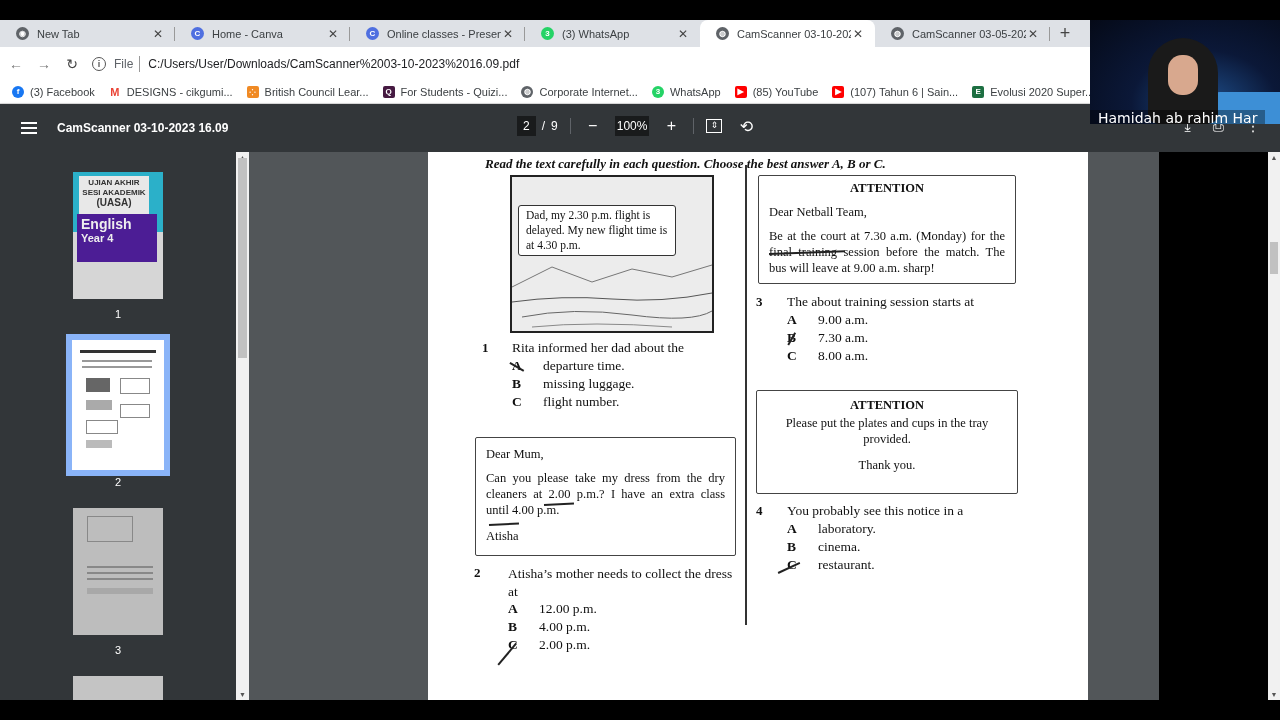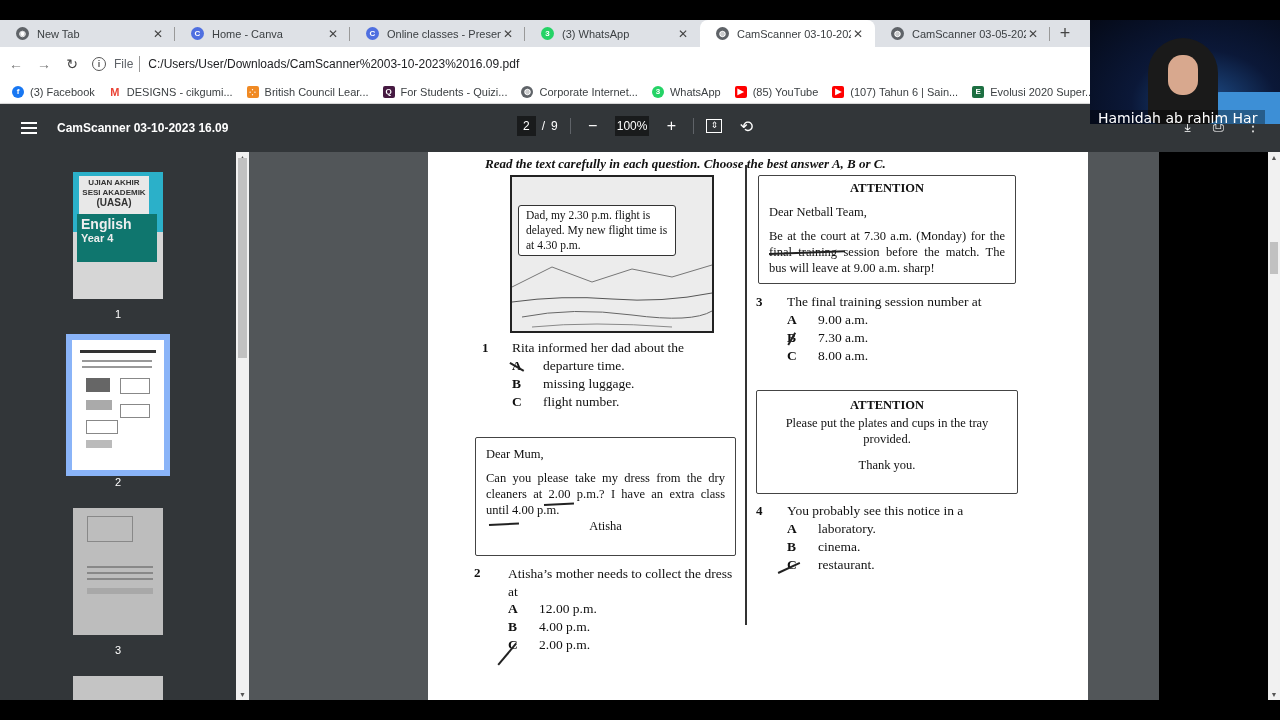--- a/index.html
+++ b/index.html
@@ -189,21 +189,21 @@
 </div>
 
 <div class="sidebar">
   <div class="thumb" style="top:20px;background:#d6d6d6">
     <div style="position:absolute;left:0;top:0;width:90px;height:60px;background:#2bb0c9"></div>
     <div style="position:absolute;left:6px;top:4px;width:70px;height:38px;background:#e8e8e8;font-size:8px;font-weight:bold;text-align:center;color:#333;line-height:10px;padding-top:2px">
       <div>UJIAN AKHIR</div>
       <div>SESI AKADEMIK</div>
       <div style="font-size:10px">(UASA)</div>
     </div>
-    <div style="position:absolute;left:4px;top:42px;width:80px;height:48px;background:#0f766e;color:#eee;font-weight:bold;padding:2px 4px">
+    <div style="position:absolute;left:4px;top:42px;width:80px;height:48px;background:#4c1d95;color:#eee;font-weight:bold;padding:2px 4px">
       <div style="font-size:14px">English</div>
       <div style="font-size:11px">Year 4</div>
     </div>
   </div>
   <div class="thumblabel" style="top:156px">1</div>
 
   <div class="thumb selected" style="top:188px;left:72px;width:92px;height:130px">
     <div style="position:absolute;left:8px;top:10px;width:76px;height:3px;background:#333"></div>
     <div style="position:absolute;left:10px;top:20px;width:70px;height:2px;background:#999"></div>
     <div style="position:absolute;left:10px;top:26px;width:70px;height:2px;background:#999"></div>
@@ -259,21 +259,21 @@
         <span>missing luggage.</span>
       </div>
     <div class="opt" style="left:84px;top:252px">
         <span class="letter">C</span>
         <span>flight number.</span>
       </div>
 
     <div class="box" style="left:47px;top:295px;width:261px;height:119px;padding:8px 10px">
       <div>Dear Mum,</div>
       <div style="margin-top:8px;text-align:justify">Can you please take my dress from the dry cleaners at 2.00 p.m.? I have an extra class until 4.00 p.m.</div>
-      <div style="text-align:center;">Atisha</div>
+      <div style="text-align:left;margin-top:10px">Atisha</div>
     </div>
     <div class="tick" style="left:116px;top:362px;width:30px;transform:rotate(-3deg)"></div>
     <div class="tick" style="left:61px;top:382px;width:30px;transform:rotate(-3deg)"></div>
 
     <div class="qnum" style="left:46px;top:423px">2</div>
     <div class="qtext" style="left:80px;top:423px;width:235px;line-height:18px">Atisha’s mother needs to collect the dress at</div>
     <div class="opt" style="left:80px;top:459px">
         <span class="letter">A</span>
         <span>12.00 p.m.</span>
       </div>
@@ -290,21 +290,21 @@
     <div class="divider"></div>
 
     <div class="box" style="left:330px;top:33px;width:258px;height:109px;padding:4px 10px">
       <div class="center" style="font-weight:bold">ATTENTION</div>
       <div style="margin-top:8px">Dear Netball Team,</div>
       <div style="margin-top:8px;text-align:justify">Be at the court at 7.30 a.m. (Monday) for the final training session before the match. The bus will leave at 9.00 a.m. sharp!</div>
     </div>
     <div class="tick" style="left:341px;top:111px;width:76px;transform:rotate(-2deg)"></div>
 
     <div class="qnum" style="left:328px;top:152px">3</div>
-    <div class="qtext" style="left:359px;top:152px">The final training session number at</div>
+    <div class="qtext" style="left:359px;top:152px">The about training session starts at</div>
     <div class="opt" style="left:359px;top:170px">
         <span class="letter">A</span>
         <span>9.00 a.m.</span>
       </div>
     <div class="opt" style="left:359px;top:188px">
         <span class="letter">B</span>
         <span>7.30 a.m.</span>
       </div>
     <div class="tick" style="left:360px;top:202px;width:14px;transform:rotate(-60deg)"></div>
     <div class="opt" style="left:359px;top:206px">

